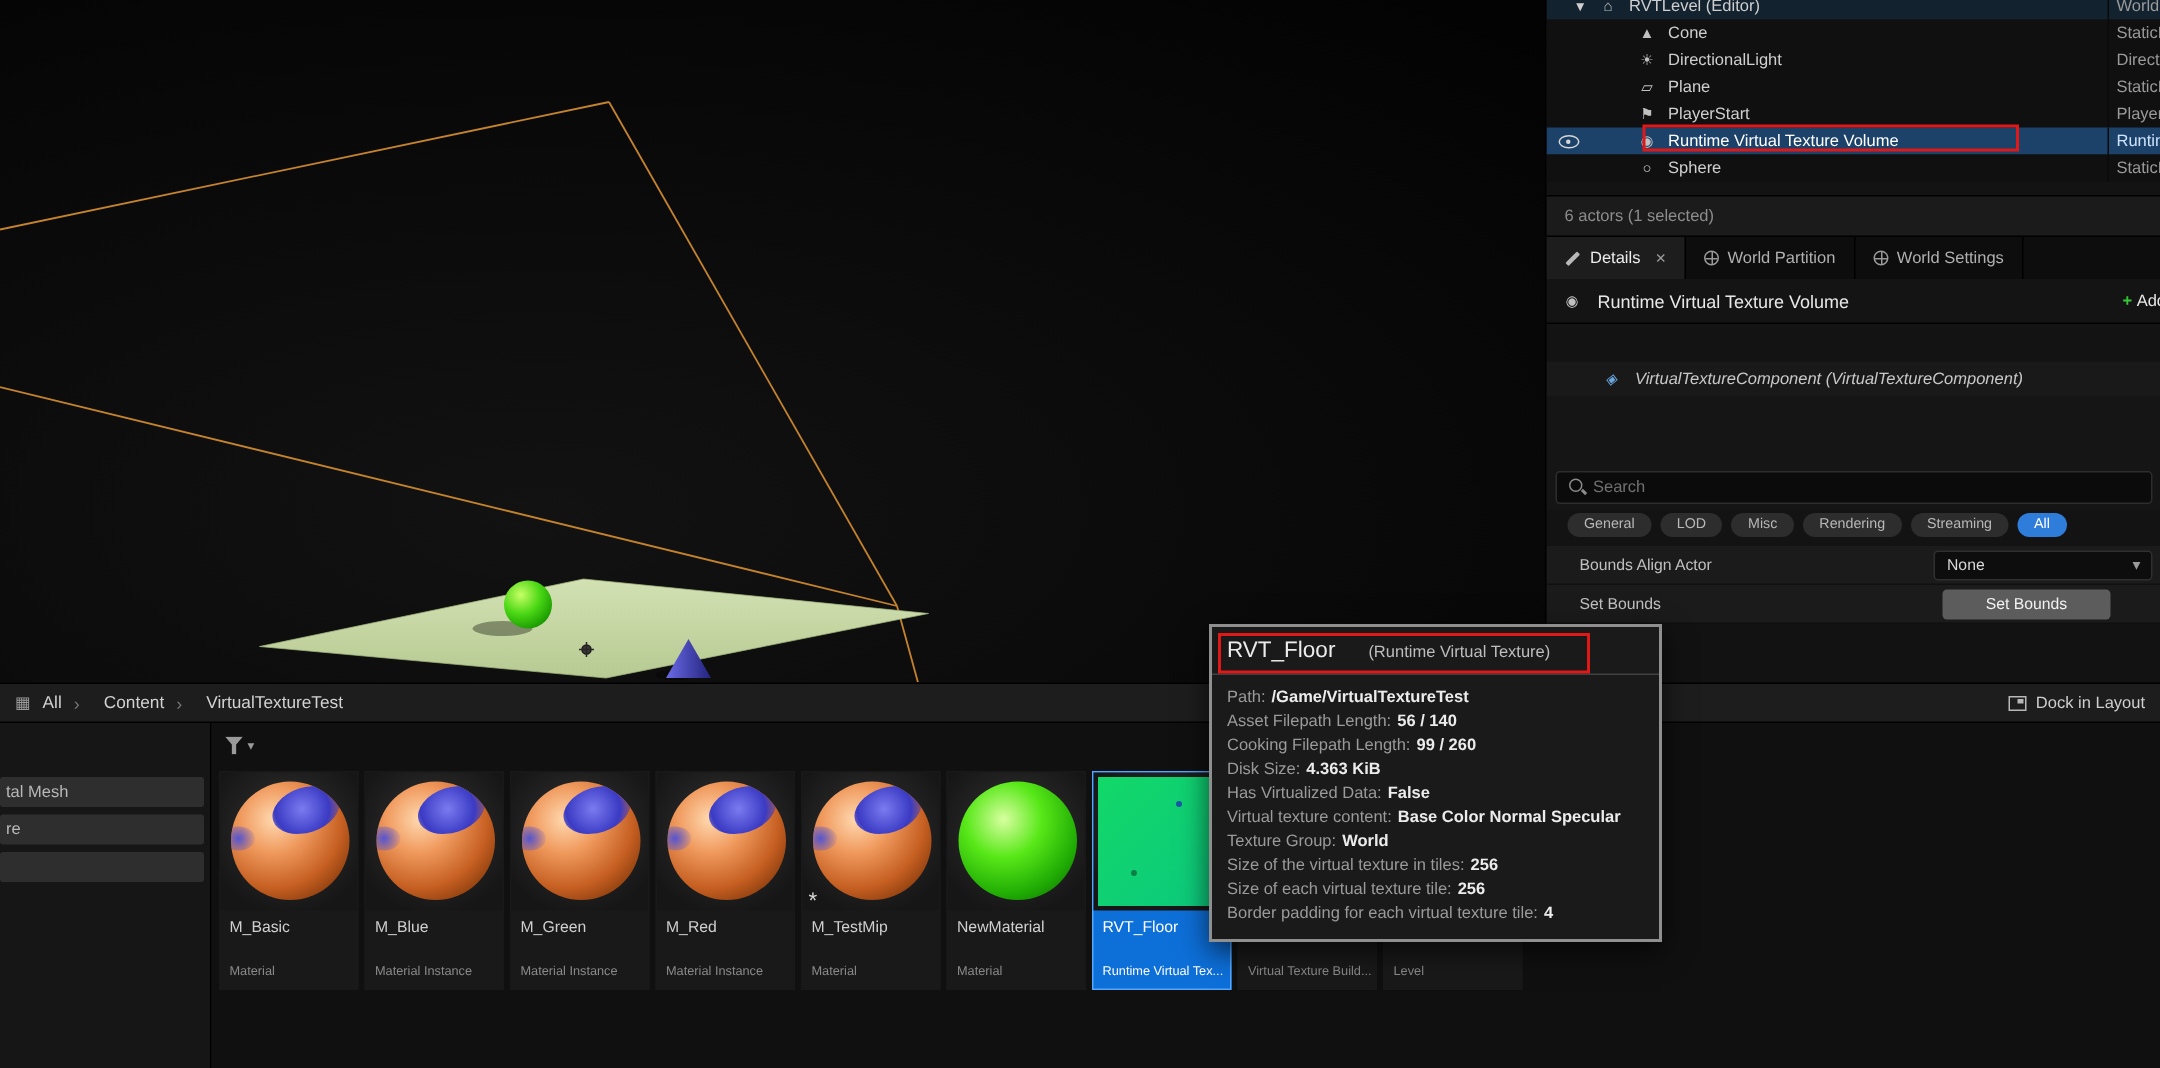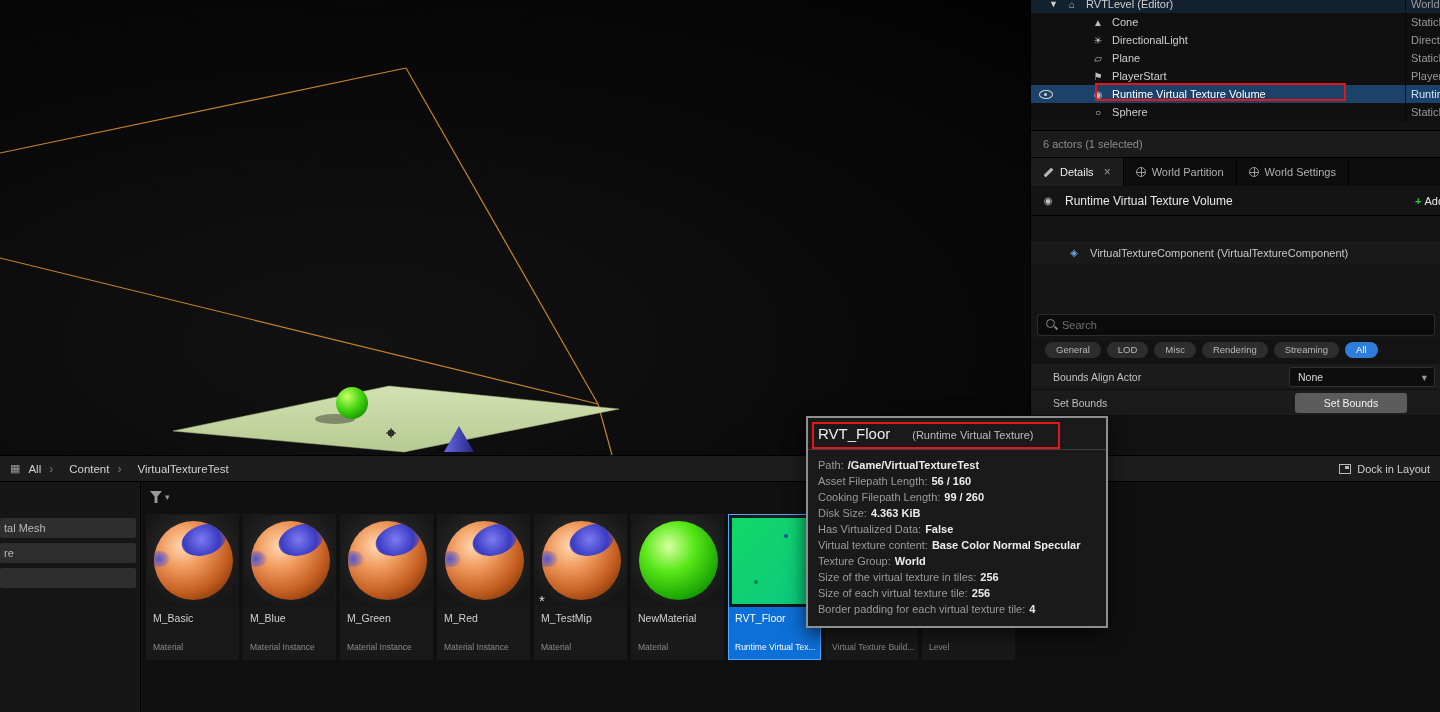--- a/index.html
+++ b/index.html
@@ -56,21 +56,21 @@
                   padding-left:10px; gap:6px; font-size:12px; color:#e8e8e8; }
   #add-btn { position:absolute; left:384px; top:5px; height:20px; width:70px;
              color:#e8e8e8; font-size:11px; line-height:20px; white-space:nowrap; }
   #add-btn::before{content:"+"; color:#35c735; font-weight:bold; margin-right:3px;}
 
   #instance-row { left:0; top:216px; width:410px; height:25px; background:#33516f;
                   display:flex; align-items:center; gap:6px; padding-left:10px;
                   font-size:11px; color:#fff; }
   #component-row { left:0; top:241px; width:410px; height:23px; background:#191919;
                    display:flex; align-items:center; gap:5px; padding-left:36px;
-                   font-size:11px; color:#c8c8c8; }
+                   font-size:11px; color:#c8c8c8;font-style:italic; }
   #tree-blank { left:0; top:264px; width:410px; height:46px; background:#151515; }
 
   #detail-search-wrap { left:0; top:310px; width:410px; height:30px; background:#151515; }
   .searchbox { position:absolute; background:#0b0b0b; border:1px solid #2d2d2d; border-radius:3px;
                height:22px; color:#c8c8c8; font-size:11px; padding:0 22px 0 24px; width:100%;
                outline:none; font-family:"Liberation Sans", sans-serif; }
   .searchbox::placeholder { color:#707070; }
   .mag { position:absolute; width:13px; height:13px; z-index:2; }
   .mag::before{content:""; position:absolute; left:1px; top:1px; width:7px; height:7px;
                border:1.5px solid #8a8a8a; border-radius:50%;}
@@ -409,21 +409,21 @@
   </div>
 </div>
 
 <div id="tooltip" class="abs">
   <div id="tt-title-block">
     <span id="tt-title">RVT_Floor</span><span id="tt-subtitle">(Runtime Virtual Texture)</span>
     <div id="red-box-tooltip" class="red-box"></div>
   </div>
   <div id="tt-rows">
     <div class="tt-row"><span>Path:</span><span class="tt-val">/Game/VirtualTextureTest</span></div>
-    <div class="tt-row"><span>Asset Filepath Length:</span><span class="tt-val">56 / 160</span></div>
+    <div class="tt-row"><span>Asset Filepath Length:</span><span class="tt-val">56 / 140</span></div>
     <div class="tt-row"><span>Cooking Filepath Length:</span><span class="tt-val">99 / 260</span></div>
     <div class="tt-row"><span>Disk Size:</span><span class="tt-val">4.363 KiB</span></div>
     <div class="tt-row"><span>Has Virtualized Data:</span><span class="tt-val">False</span></div>
     <div class="tt-row"><span>Virtual texture content:</span><span class="tt-val">Base Color Normal Specular</span></div>
     <div class="tt-row"><span>Texture Group:</span><span class="tt-val">World</span></div>
     <div class="tt-row"><span>Size of the virtual texture in tiles:</span><span class="tt-val">256</span></div>
     <div class="tt-row"><span>Size of each virtual texture tile:</span><span class="tt-val">256</span></div>
     <div class="tt-row"><span>Border padding for each virtual texture tile:</span><span class="tt-val">4</span></div>
   </div>
 </div>

